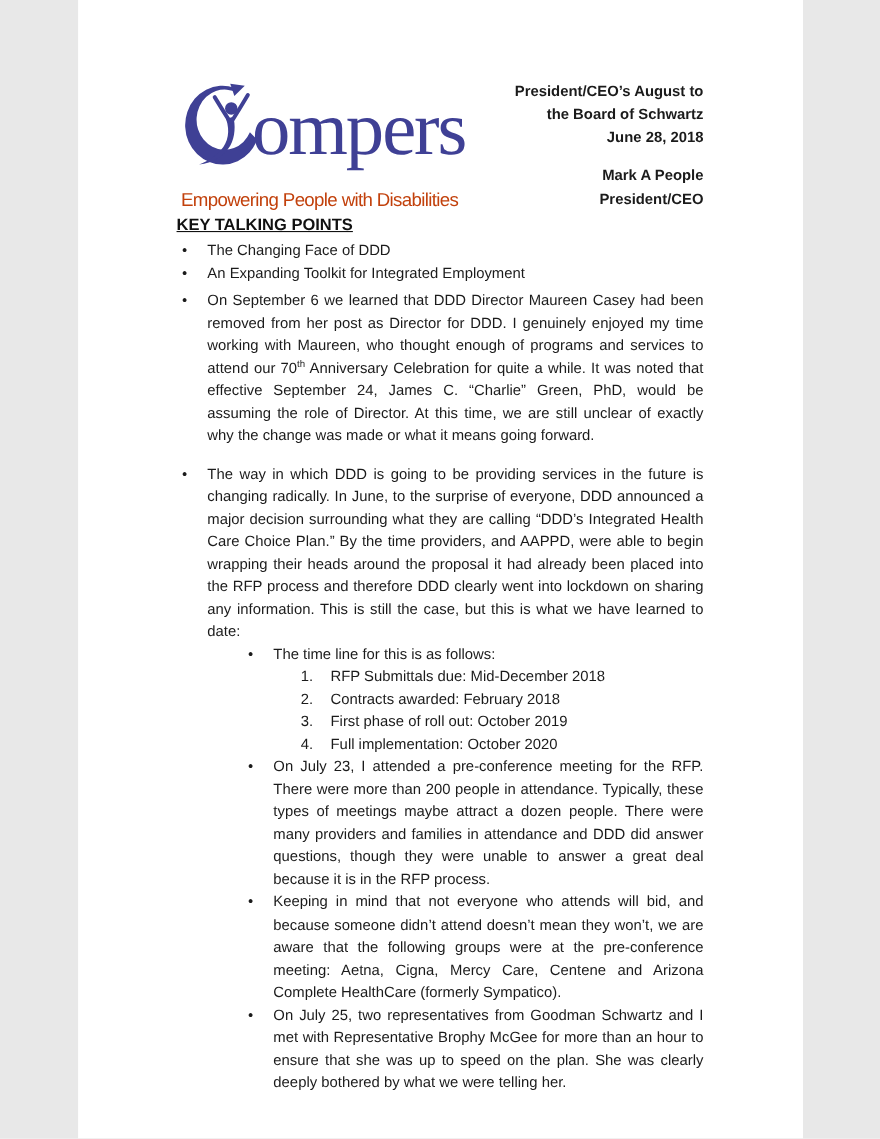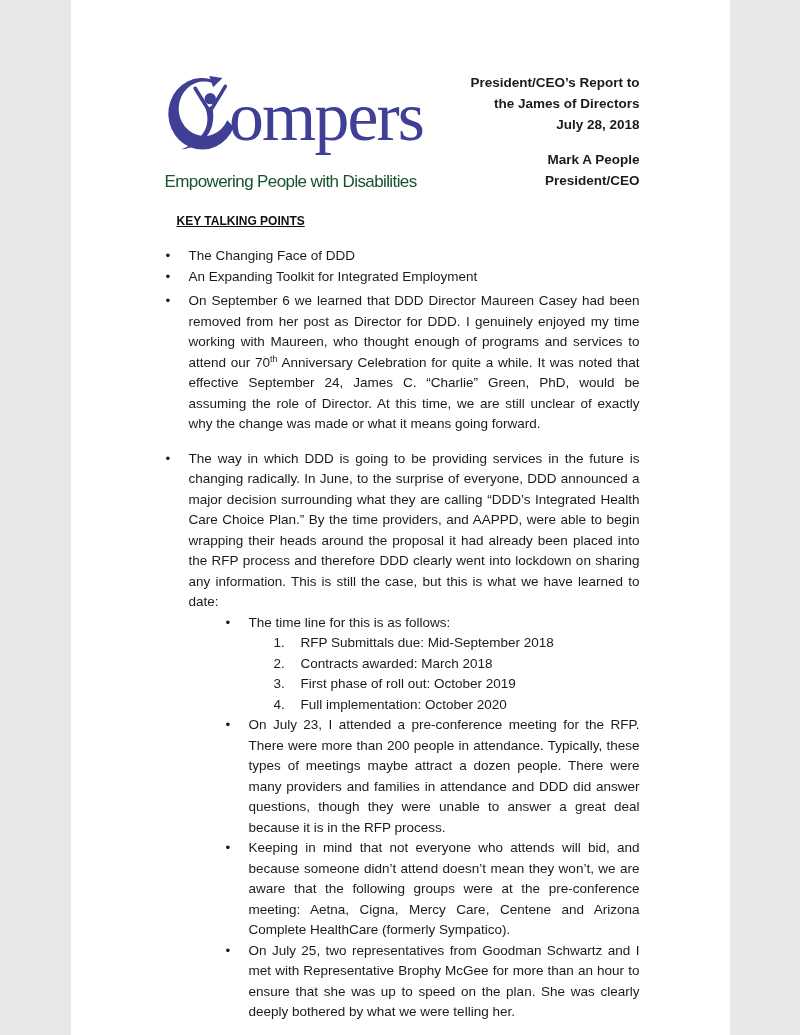--- a/index.html
+++ b/index.html
@@ -23,36 +23,36 @@
     display: flex;
     justify-content: space-between;
     align-items: flex-start;
     height: 126px;
   }
   .logo-block { margin-left: 4px; }
   .logo-tagline {
     margin-top: 0px;
     font-size: 17px;
     letter-spacing: -0.6px;
-    color: #14532d;
+    color: #c2410c;
     white-space: nowrap;
   }
   .meta-block {
     text-align: right;
     font-weight: 700;
     font-size: 13.5px;
     line-height: 21px;
     padding-top: 2px;
   }
   .meta-gap { height: 14px; }
 
   
   .sec-heading {
-    margin: 16px;
-    font-size: 12px;
+    margin: 0;
+    font-size: 15px;
     font-weight: 700;
     text-decoration: underline;
     line-height: 18px;
     color: #111;
   }
   .sec-heading.admin { margin-top: 20px; }
 
   
   ul, ol { margin: 0; padding: 0; list-style: none; }
   ul.l1 { margin-top: 4px; padding-left: 28px; }
@@ -95,23 +95,23 @@
         </g>
         <g fill="none" stroke="#3f4095" stroke-width="3.8" stroke-linecap="round">
           <path d="M 32 19 Q 43 37 47 43"></path>
           <path d="M 64 17 Q 52 37 48 43"></path>
         </g>
       </svg>
       <div class="logo-tagline">Empowering People with Disabilities</div>
     </div>
 
     <div class="meta-block">
-      <div>President/CEO’s Report to</div>
-      <div>the James of Directors</div>
-      <div>July 28, 2018</div>
+      <div>President/CEO’s August to</div>
+      <div>the Board of Schwartz</div>
+      <div>June 28, 2018</div>
       <div class="meta-gap"></div>
       <div>Mark A People</div>
       <div>President/CEO</div>
     </div>
   </div>
 
   <main>
 
     <h2 class="sec-heading">KEY TALKING POINTS</h2>
     <ul class="l1">
@@ -124,22 +124,22 @@
       <li class="just sp-after">
         <span>On September 6 we learned that DDD Director Maureen Casey had been removed from her post as Director for DDD. I genuinely enjoyed my time working with Maureen, who thought enough of programs and services to attend our 70</span><sup>th</sup><span> Anniversary Celebration for quite a while. It was noted that effective September 24, James C. “Charlie” Green, PhD, would be assuming the role of Director. At this time, we are still unclear of exactly why the change was made or what it means going forward.</span>
       </li>
 
       <li class="just">
         <span>The way in which DDD is going to be providing services in the future is changing radically. In June, to the surprise of everyone, DDD announced a major decision surrounding what they are calling “DDD’s Integrated Health Care Choice Plan.” By the time providers, and AAPPD, were able to begin wrapping their heads around the proposal it had already been placed into the RFP process and therefore DDD clearly went into lockdown on sharing any information. This is still the case, but this is what we have learned to date:</span>
         <ul class="l2">
           <li>
             <span>The time line for this is as follows:</span>
             <ol class="l3">
-              <li>RFP Submittals due: Mid-September 2018</li>
-              <li>Contracts awarded: March 2018</li>
+              <li>RFP Submittals due: Mid-December 2018</li>
+              <li>Contracts awarded: February 2018</li>
               <li>First phase of roll out: October 2019</li>
               <li>Full implementation: October 2020</li>
             </ol>
           </li>
           <li class="just">On July 23, I attended a pre-conference meeting for the RFP. There were more than 200 people in attendance. Typically, these types of meetings maybe attract a dozen people. There were many providers and families in attendance and DDD did answer questions, though they were unable to answer a great deal because it is in the RFP process.</li>
           <li class="just">Keeping in mind that not everyone who attends will bid, and because someone didn’t attend doesn’t mean they won’t, we are aware that the following groups were at the pre-conference meeting: Aetna, Cigna, Mercy Care, Centene and Arizona Complete HealthCare (formerly Sympatico).</li>
           <li class="just">On July 25, two representatives from Goodman Schwartz and I met with Representative Brophy McGee for more than an hour to ensure that she was up to speed on the plan. She was clearly deeply bothered by what we were telling her.</li>
         </ul>
       </li>
 

